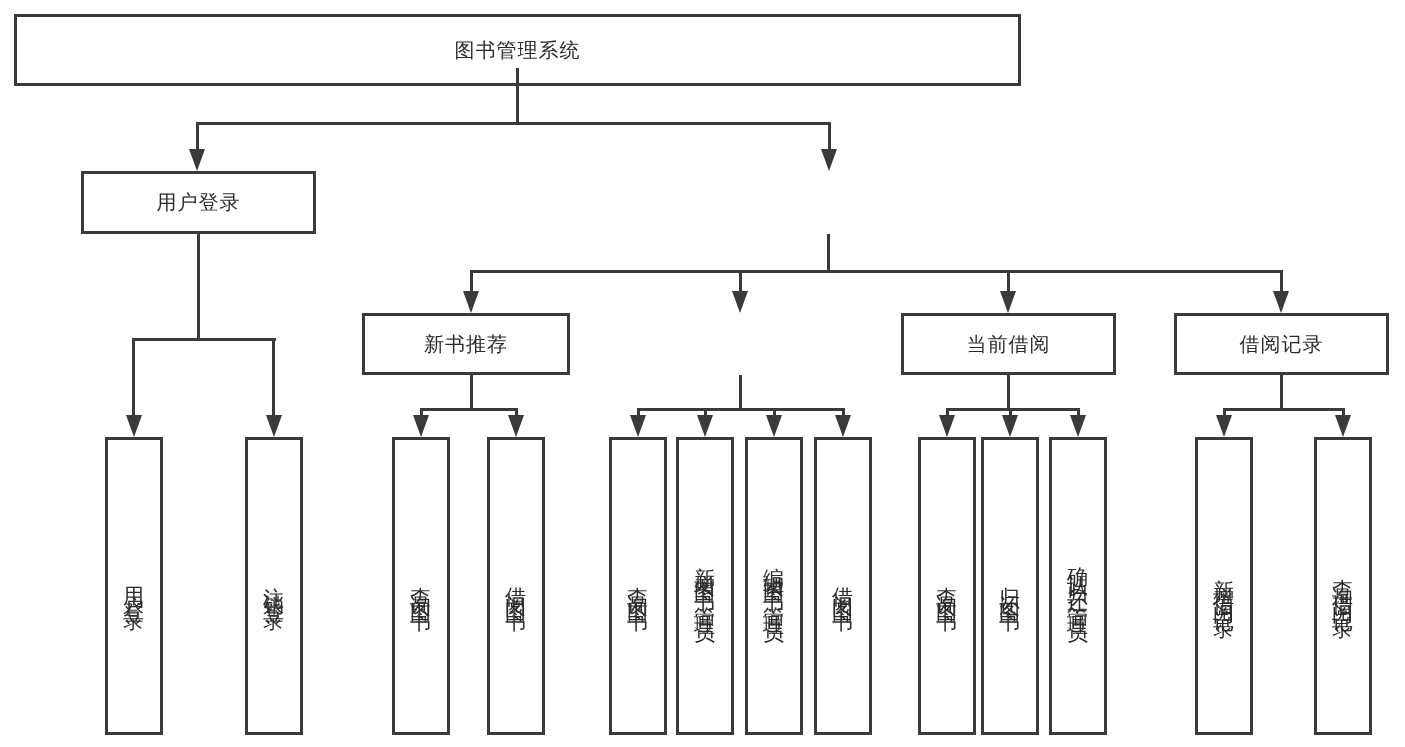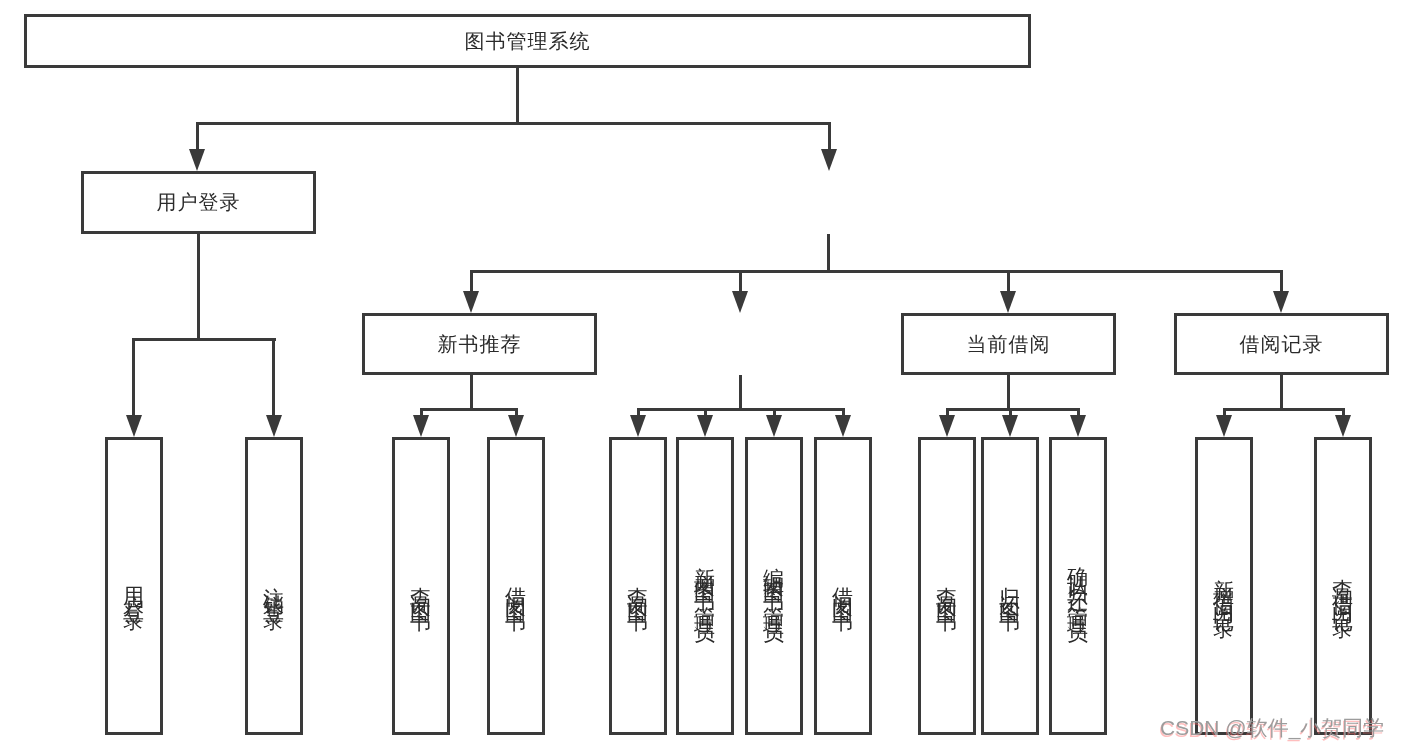--- a/index.html
+++ b/index.html
@@ -28,21 +28,21 @@
     position:absolute; left:1160px; top:714px; white-space:nowrap;
     color:#9c9c9c; font-size:21px;
     text-shadow:-1px 2px 0 rgba(255,110,110,0.45);
   }
 </style>
 </head>
 <body>
 
 <div class="canvas">
 
-  <div class="box" style="left:24px; top:14px; width:1007px; height:54px;">
+  <div class="box" style="left:14px; top:14px; width:1007px; height:72px;">
     <span>图书管理系统</span>
   </div>
 
   <div class="vl" style="left:516px; top:68px; height:56px;"></div>
   <div class="hl" style="left:197px; top:122px; width:634px;"></div>
   <div class="vl" style="left:196px; top:122px; height:30px;"></div>
   <div class="arr" style="left:189px; top:149px;"></div>
   <div class="vl" style="left:828px; top:122px; height:30px;"></div>
   <div class="arr" style="left:821px; top:149px;"></div>
 
@@ -61,21 +61,21 @@
   <div class="hl" style="left:470px; top:270px; width:812px;"></div>
   <div class="vl" style="left:470px; top:270px; height:24px;"></div>
   <div class="arr" style="left:463px; top:291px;"></div>
   <div class="vl" style="left:739px; top:270px; height:24px;"></div>
   <div class="arr" style="left:732px; top:291px;"></div>
   <div class="vl" style="left:1007px; top:270px; height:24px;"></div>
   <div class="arr" style="left:1000px; top:291px;"></div>
   <div class="vl" style="left:1280px; top:270px; height:24px;"></div>
   <div class="arr" style="left:1273px; top:291px;"></div>
 
-  <div class="box" style="left:362px; top:313px; width:235px; height:62px;">
+  <div class="box" style="left:362px; top:313px; width:208px; height:62px;">
     <span>新书推荐</span>
   </div>
   <div class="box" style="left:901px; top:313px; width:215px; height:62px;align-items:center;">
     <span>当前借阅</span>
   </div>
   <div class="box" style="left:1174px; top:313px; width:215px; height:62px;">
     <span>借阅记录</span>
   </div>
 
   <div class="vl" style="left:470px; top:375px; height:35px;"></div>
@@ -149,15 +149,14 @@
     <span>确认归还（管理员）</span>
   </div>
 
   <div class="box vbox" style="left:1195px; top:437px; width:58px; height:298px;">
     <span>新增借阅记录</span>
   </div>
   <div class="box vbox" style="left:1314px; top:437px; width:58px; height:298px;">
     <span>查询借阅记录</span>
   </div>
 
-  <div class="wm">CSDN @软件_小贺同学</div>
 
 </div>
 
 </body></html>

